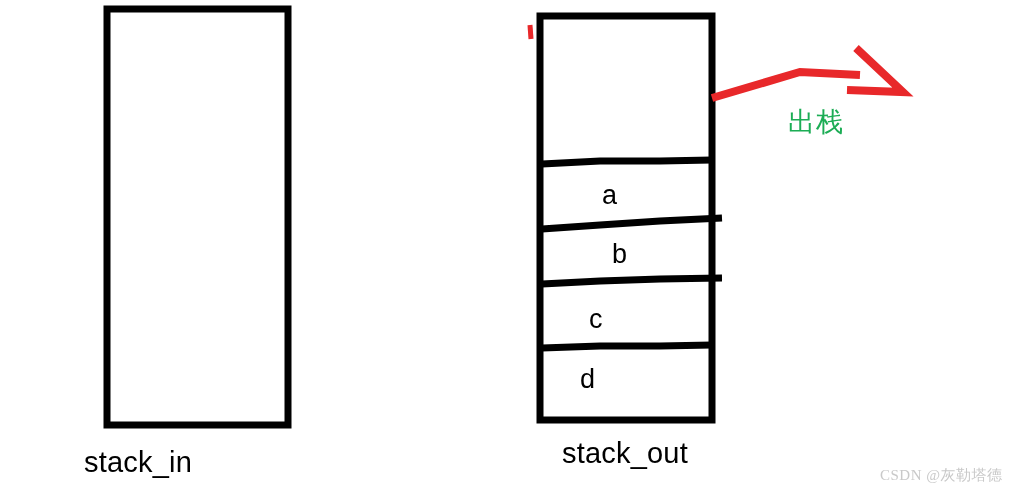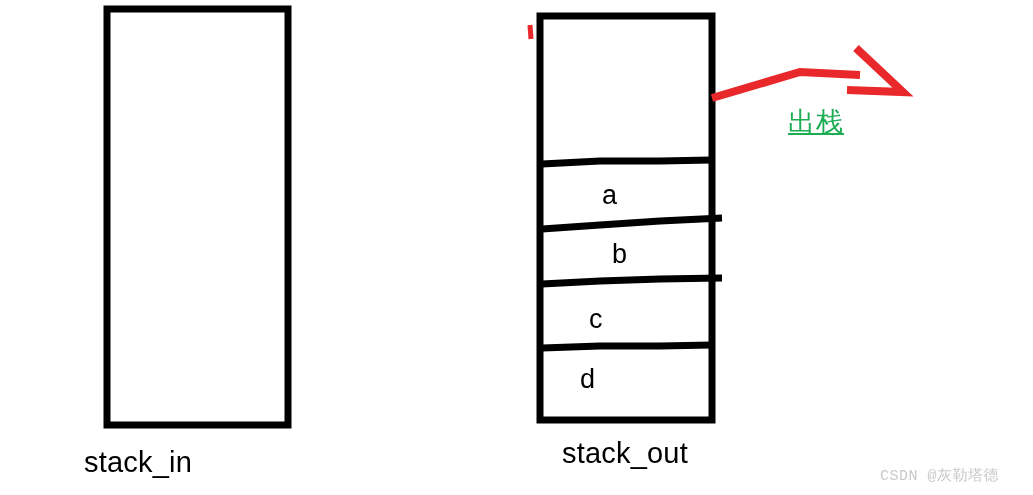--- a/index.html
+++ b/index.html
@@ -33,27 +33,26 @@
     font-size: 29px;
     letter-spacing: 0.2px;
   }
   .cell-letter {
     font-size: 27px;
   }
   .annotation-text {
     font-size: 27px;
     font-weight: 500;
     letter-spacing: 1px;
-    text-decoration: underline;
   }
   .watermark {
     position: absolute;
     font-size: 15px;
     color: #c9c9c9;
-    font-family: Liberation Mono, monospace;
+    font-family: Liberation Serif, serif;
     white-space: nowrap;
     letter-spacing: 0.5px;
   }
 </style>
 </head>
 <body>
 
 <svg id="canvas" viewBox="0 0 1033 495" width="1033" height="495">
 
   <g>

